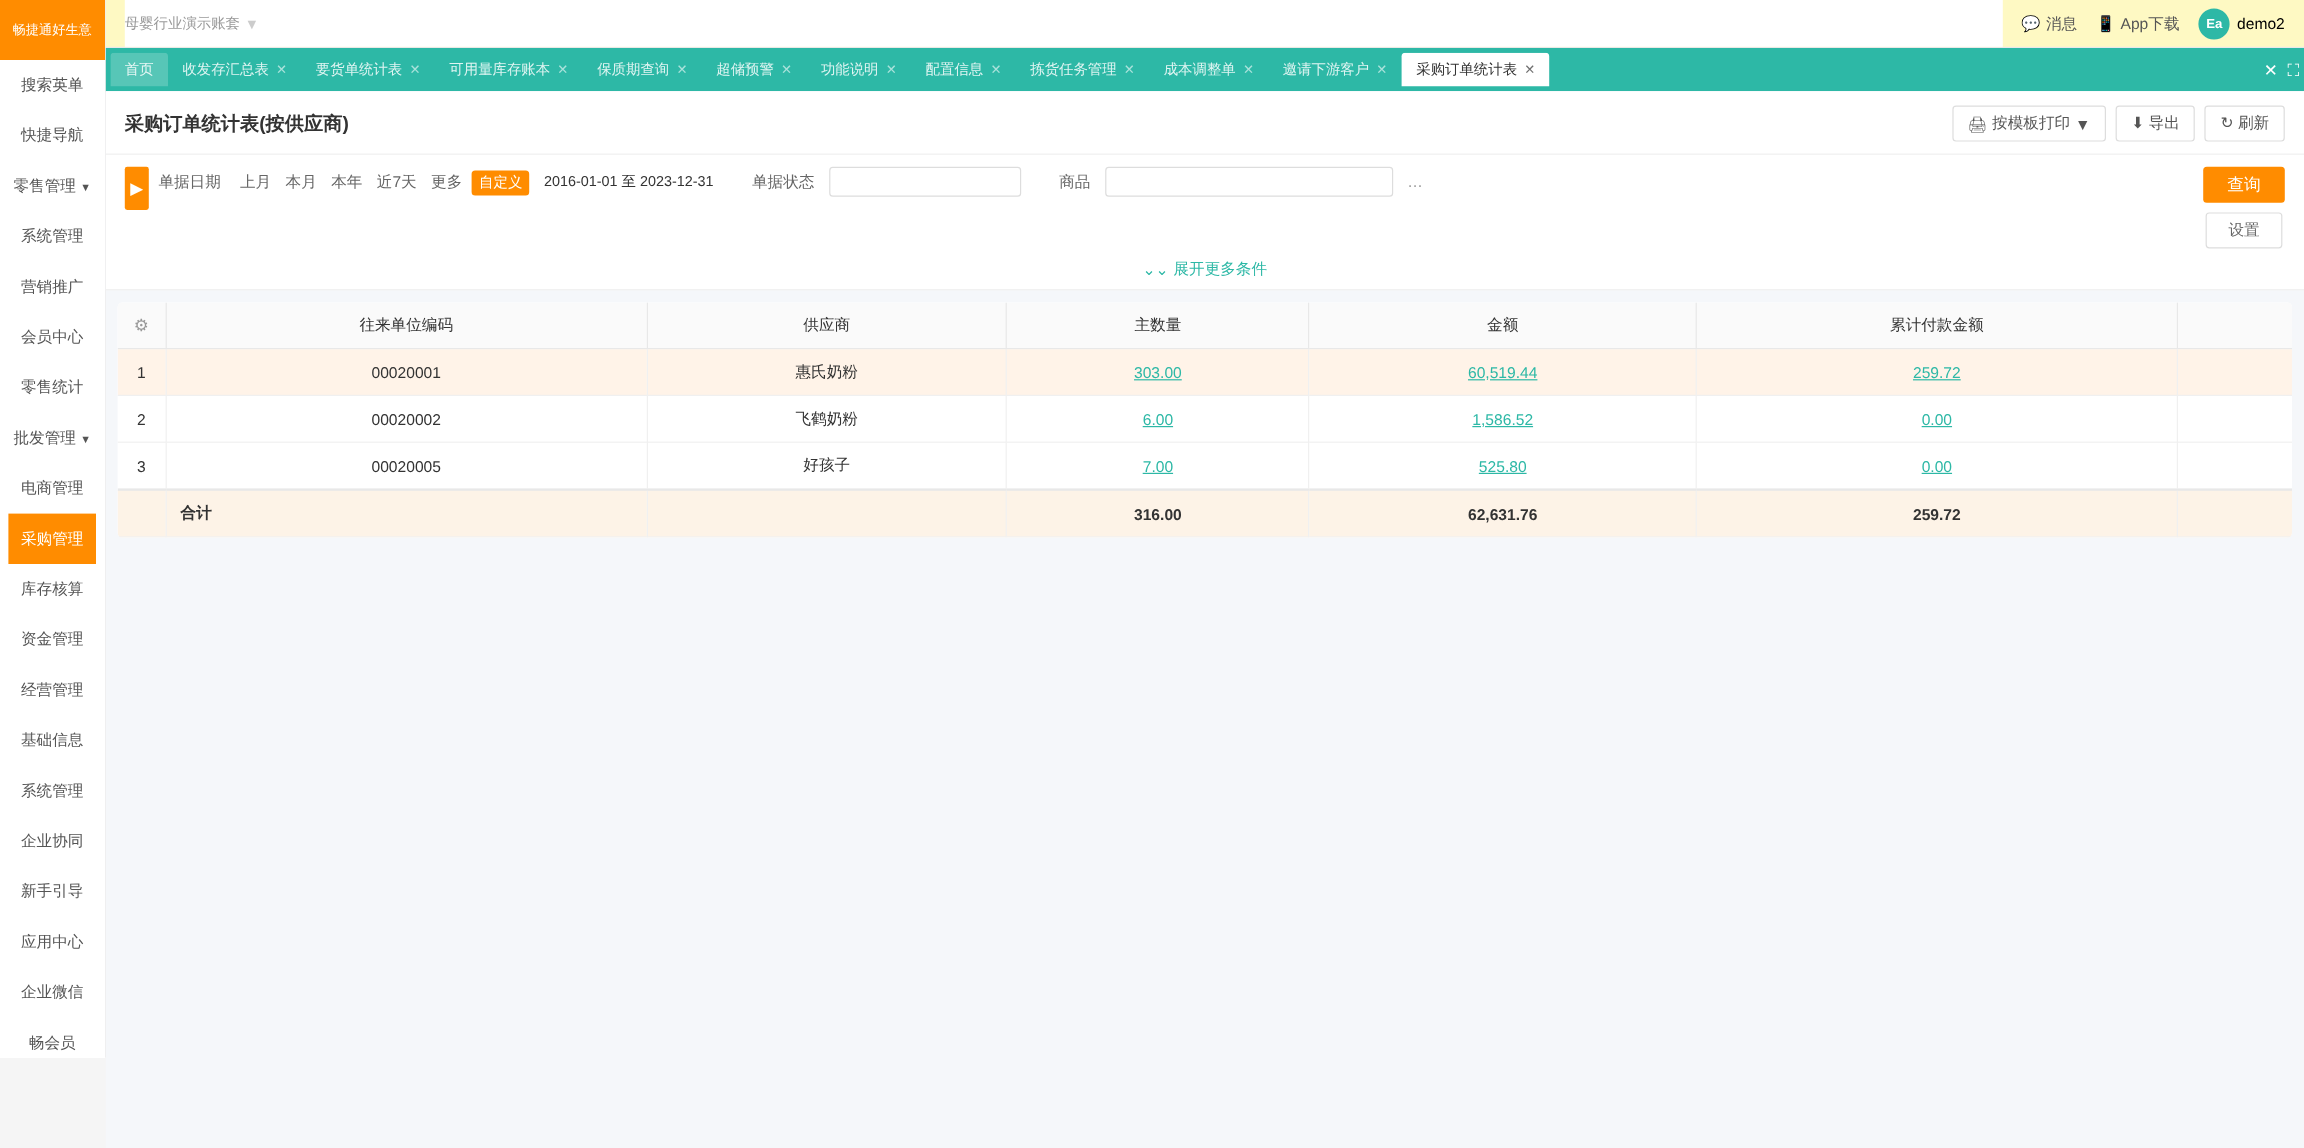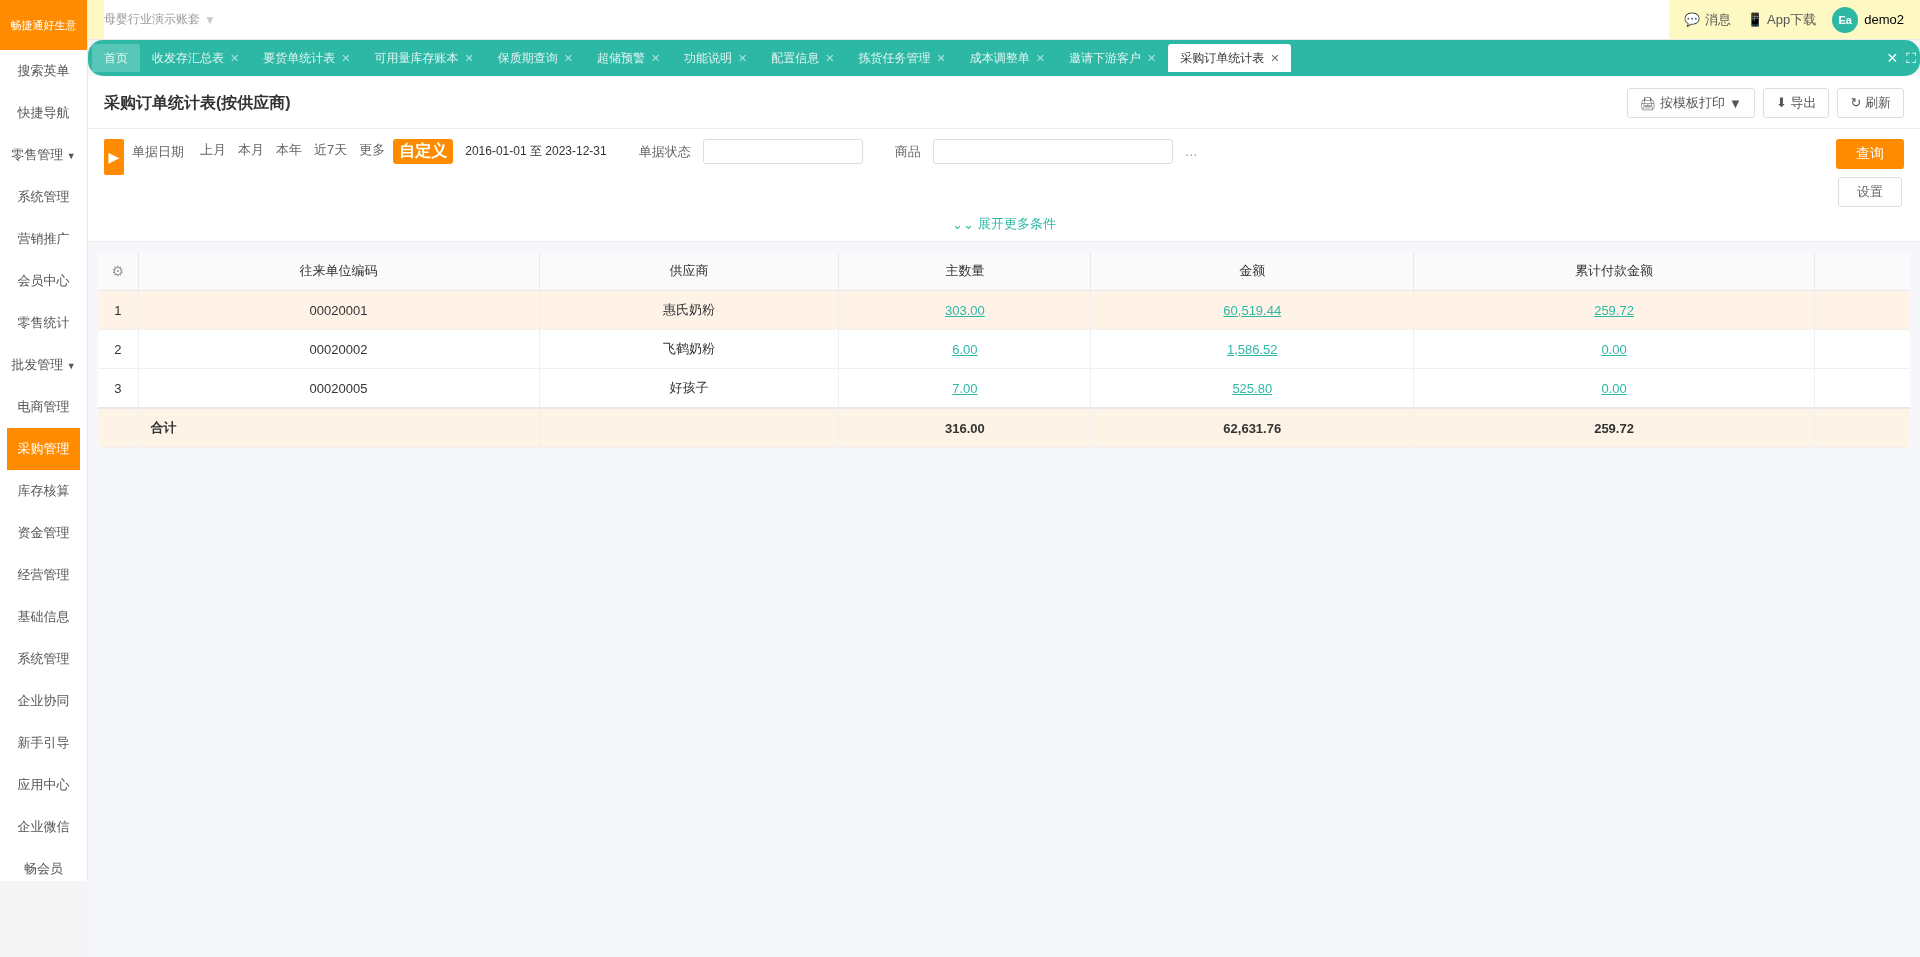--- a/index.html
+++ b/index.html
@@ -9,33 +9,33 @@
     .sidebar { width: 88px; background: #fff; border-right: 1px solid #e8e8e8; display: flex; flex-direction: column; align-items: center; height: 881px; overflow-y: auto; flex-shrink: 0; }
     .sidebar-logo { width: 88px; height: 50px; background: #ff8c00; display: flex; align-items: center; justify-content: center; flex-shrink: 0; }
     .sidebar-logo-text { color: white; font-size: 11px; text-align: center; line-height: 1.3; }
     .sidebar-item { width: 100%; padding: 12px 4px; text-align: center; cursor: pointer; color: #555; font-size: 13px; border-bottom: none; }
     .sidebar-item.active { background: #ff8c00; color: white; }
 
     
     .main { flex: 1; display: flex; flex-direction: column; height: 957px; overflow: hidden; }
 
     
-    .tabbar { height: 36px; background: #2db8a6; display: flex; align-items: center; padding: 0 4px; flex-shrink: 0; overflow: hidden; border-radius: 15px; }
+    .tabbar { height: 36px; background: #2db8a6; display: flex; align-items: center; padding: 0 4px; flex-shrink: 0; overflow: hidden; }
     .tab { height: 28px; padding: 0 12px; display: flex; align-items: center; gap: 6px; border-radius: 3px 3px 0 0; font-size: 12px; color: rgba(255,255,255,0.85); cursor: pointer; white-space: nowrap; flex-shrink: 0; }
     .tab.active { background: #fff; color: #333; border-radius: 3px 3px 0 0; }
     .tab.home { background: rgba(255,255,255,0.2); }
     .tab-close { color: inherit; font-size: 11px; opacity: 0.7; cursor: pointer; }
     .tabbar-end { margin-left: auto; display: flex; align-items: center; gap: 8px; }
     .tabbar-icon { color: white; font-size: 14px; cursor: pointer; }
 
     
     .page { flex: 1; background: #f5f7fa; overflow-y: auto; padding: 0; }
-    .filter-date-shortcuts { display: flex; gap: 4px; align-items: flex-start; }
+    .filter-date-shortcuts { display: flex; gap: 4px; align-items: flex-end; }
     .filter-shortcut { color: #666; cursor: pointer; font-size: 13px; padding: 2px 4px; }
-    .filter-shortcut.custom { background: #ff8c00; color: white; border-radius: 3px; padding: 2px 6px; font-size: 16px; font-weight: bold; }
+    .filter-shortcut.custom { background: #ff8c00; color: white; border-radius: 3px; padding: 2px 6px; font-size: 12px; }
     .filter-select { border: 1px solid #ddd; border-radius: 3px; padding: 4px 24px 4px 8px; font-size: 13px; min-width: 160px; background: #fff; cursor: pointer; appearance: none; }
     .filter-input { border: 1px solid #ddd; border-radius: 3px; padding: 4px 8px; font-size: 13px; min-width: 200px; }
     .btn-query { background: #ff8c00; color: white; border: none; border-radius: 3px; padding: 6px 20px; font-size: 14px; cursor: pointer; }
     .btn-settings { background: #fff; color: #666; border: 1px solid #ddd; border-radius: 3px; padding: 5px 14px; font-size: 13px; cursor: pointer; margin-top: 4px; width: 64px; }
 
     
     .table-area { margin: 10px; background: #fff; border-radius: 4px; overflow: hidden; }
     .data-table { width: 100%; border-collapse: collapse; }
     .data-table th { background: #fafafa; border-bottom: 1px solid #e8e8e8; border-right: 1px solid #e8e8e8; padding: 10px 12px; text-align: center; color: #333; font-weight: normal; font-size: 13px; }
     .data-table th:first-child { width: 40px; }

